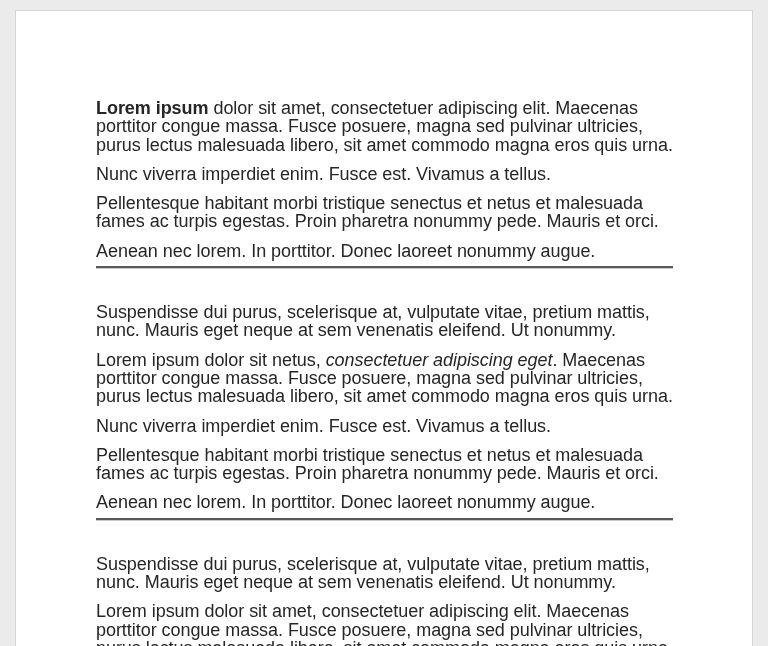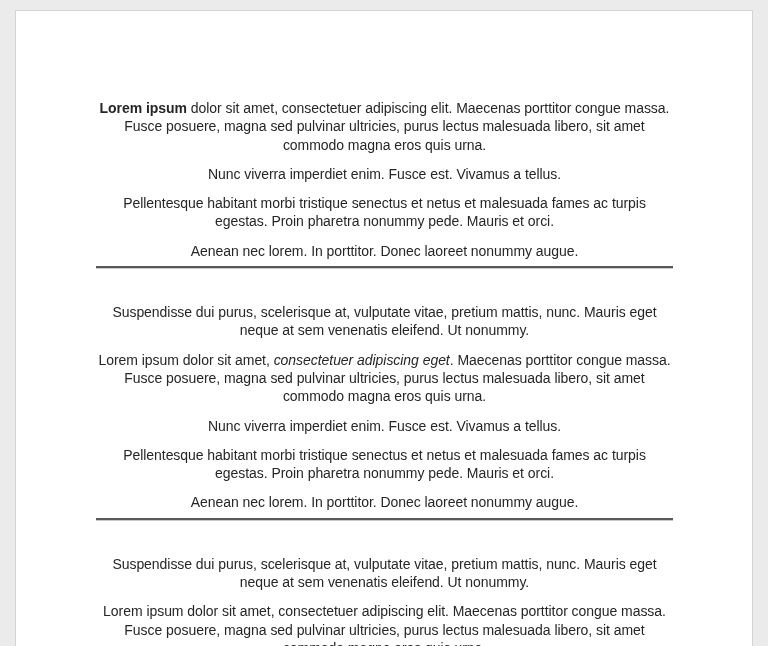--- a/index.html
+++ b/index.html
@@ -43,25 +43,25 @@
   }
 
   .doc-section {
     margin: 0;
     padding: 0;
   }
 
   .doc-para {
     margin: 0 0 11px 0;
     padding: 0;
-    font-size: 14px;
+    font-size: 18px;
     line-height: 18.3px;
     color: #262626;
     font-family: "Liberation Sans", sans-serif;
-    text-align: center;
+    text-align: left;
     letter-spacing: -0.05px;
     -webkit-font-smoothing: antialiased;
   }
 
   .doc-para:last-child {
     margin-bottom: 0;
   }
 
   .doc-para b,
   .run-bold {
@@ -99,21 +99,21 @@
     <div class="doc-section">
           <p class="doc-para"><b class="run-bold">Lorem ipsum</b><span> dolor sit amet, consectetuer adipiscing elit. Maecenas porttitor congue massa. Fusce posuere, magna sed pulvinar ultricies, purus lectus malesuada libero, sit amet commodo magna eros quis urna.</span></p>
           <p class="doc-para"><span>Nunc viverra imperdiet enim. Fusce est. Vivamus a tellus.</span></p>
           <p class="doc-para"><span>Pellentesque habitant morbi tristique senectus et netus et malesuada fames ac turpis egestas. Proin pharetra nonummy pede. Mauris et orci.</span></p>
           <p class="doc-para"><span>Aenean nec lorem. In porttitor. Donec laoreet nonummy augue.</span></p>
         </div>
         <hr class="section-divider">
         <div class="section-gap"></div>
         <div class="doc-section">
           <p class="doc-para"><span>Suspendisse dui purus, scelerisque at, vulputate vitae, pretium mattis, nunc. Mauris eget neque at sem venenatis eleifend. Ut nonummy.</span></p>
-          <p class="doc-para"><span>Lorem ipsum dolor sit amet, </span><i class="run-italic">consectetuer adipiscing eget</i><span>. Maecenas porttitor congue massa. Fusce posuere, magna sed pulvinar ultricies, purus lectus malesuada libero, sit amet commodo magna eros quis urna.</span></p>
+          <p class="doc-para"><span>Lorem ipsum dolor sit netus, </span><i class="run-italic">consectetuer adipiscing eget</i><span>. Maecenas porttitor congue massa. Fusce posuere, magna sed pulvinar ultricies, purus lectus malesuada libero, sit amet commodo magna eros quis urna.</span></p>
           <p class="doc-para"><span>Nunc viverra imperdiet enim. Fusce est. Vivamus a tellus.</span></p>
           <p class="doc-para"><span>Pellentesque habitant morbi tristique senectus et netus et malesuada fames ac turpis egestas. Proin pharetra nonummy pede. Mauris et orci.</span></p>
           <p class="doc-para"><span>Aenean nec lorem. In porttitor. Donec laoreet nonummy augue.</span></p>
         </div>
         <hr class="section-divider">
         <div class="section-gap"></div>
         <div class="doc-section">
           <p class="doc-para"><span>Suspendisse dui purus, scelerisque at, vulputate vitae, pretium mattis, nunc. Mauris eget neque at sem venenatis eleifend. Ut nonummy.</span></p>
           <p class="doc-para"><span>Lorem ipsum dolor sit amet, consectetuer adipiscing elit. Maecenas porttitor congue massa. Fusce posuere, magna sed pulvinar ultricies, purus lectus malesuada libero, sit amet commodo magna eros quis urna.</span></p>
           <p class="doc-para"><span>Nunc viverra imperdiet enim. Fusce est. Vivamus a tellus.</span></p>

